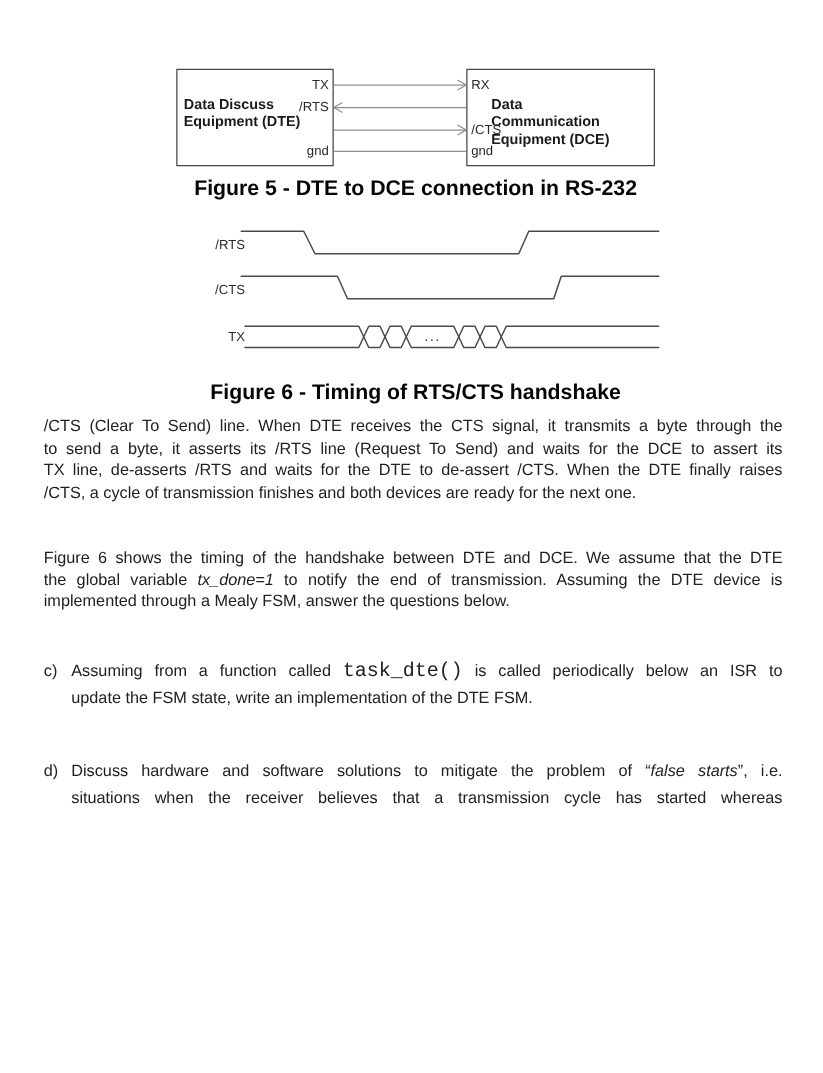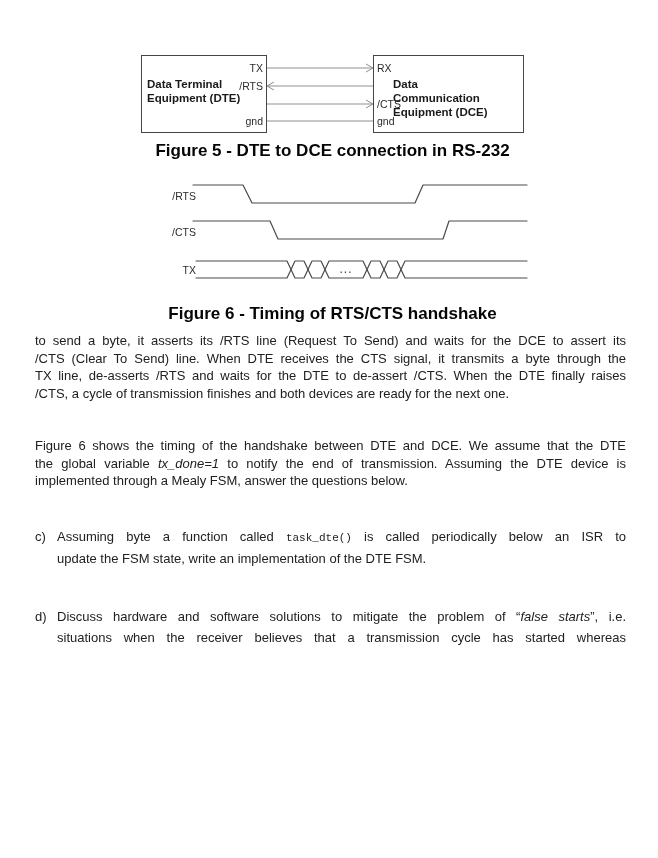--- a/index.html
+++ b/index.html
@@ -31,21 +31,21 @@
 
   .pblock{position:absolute;left:35px;width:591px;font-size:13px;line-height:17.6px;}
   #para1{top:332px;} #para2{top:437px;}
   .qblock{position:absolute;left:35px;width:591px;font-size:13px;line-height:20.5px;display:flex;}
   #qc{top:527px;} #qd{top:607px;}
   .qlabel{flex:none;width:22px;}
   .qcontent{flex:1;min-width:0;}
   .ln{text-align:justify;text-align-last:justify;}
   .ln.last{text-align:left;text-align-last:auto;}
   .italic{font-style:italic;}
-  .mono{font-family:"Liberation Mono",monospace;font-size:11px;}
+  .mono{font-family:"Liberation Mono",monospace;font-size:16px;}
 </style>
 </head>
 <body>
 
 <div id="page">
 
   <svg id="lineart" width="658" height="858">
     <g id="fig5-lines">
         <line x1="267" y1="68" x2="373" y2="68" class="conn"></line>
         <polyline points="366,64 373,68 366,72" class="conn"></polyline>
@@ -58,53 +58,53 @@
     <g id="fig6-waves">
         <polyline points="193,185 243,185 252,203 415,203 423,185 527,185" class="wave"></polyline>
         <polyline points="193,221 270,221 278,239 443,239 449,221 527,221" class="wave"></polyline>
         <path d="M196,261 H287 L295,278 H304 L312,261 H321 L329,278 H363 L371,261 H380 L388,278 H397 L405,261 H527" class="wave"></path>
         <path d="M196,278 H287 L295,261 H304 L312,278 H321 L329,261 H363 L371,278 H380 L388,261 H397 L405,278 H527" class="wave"></path>
       </g>
   </svg>
 
   <div id="dte-box" class="box"></div>
   <div id="dce-box" class="box"></div>
-  <div id="dte-title" class="box-title">Data Terminal Equipment (DTE)</div>
+  <div id="dte-title" class="box-title">Data Discuss Equipment (DTE)</div>
   <div id="dce-title" class="box-title">Data Communication Equipment (DCE)</div>
   <div id="pin-tx" class="pin r">TX</div>
   <div id="pin-rts" class="pin r">/RTS</div>
   <div id="pin-gnd-l" class="pin r">gnd</div>
   <div id="pin-rx" class="pin">RX</div>
   <div id="pin-cts" class="pin">/CTS</div>
   <div id="pin-gnd-r" class="pin">gnd</div>
   <div id="caption5" class="caption">Figure 5 - DTE to DCE connection in RS-232</div>
 
   <div id="sig-rts" class="siglabel">/RTS</div>
   <div id="sig-cts" class="siglabel">/CTS</div>
   <div id="sig-tx" class="siglabel">TX</div>
   <div id="bus-ellipsis">...</div>
   <div id="caption6" class="caption">Figure 6 - Timing of RTS/CTS handshake</div>
 
   <div id="para1" class="pblock">
+    <div class="ln">/CTS (Clear To Send) line. When DTE receives the CTS signal, it transmits a byte through the</div>
     <div class="ln">to send a byte, it asserts its /RTS line (Request To Send) and waits for the DCE to assert its</div>
-    <div class="ln">/CTS (Clear To Send) line. When DTE receives the CTS signal, it transmits a byte through the</div>
     <div class="ln">TX line, de-asserts /RTS and waits for the DTE to de-assert /CTS. When the DTE finally raises</div>
     <div class="ln last">/CTS, a cycle of transmission finishes and both devices are ready for the next one.</div>
   </div>
 
   <div id="para2" class="pblock">
     <div class="ln">Figure 6 shows the timing of the handshake between DTE and DCE. We assume that the DTE</div>
     <div class="ln"><span>the global variable </span><span class="italic">tx_done=1</span><span> to notify the end of transmission. Assuming the DTE device is</span></div>
     <div class="ln last">implemented through a Mealy FSM, answer the questions below.</div>
   </div>
 
   <div id="qc" class="qblock">
     <span class="qlabel">c)</span>
     <div class="qcontent">
-      <div class="ln"><span>Assuming byte a function called </span><span class="mono">task_dte()</span><span> is called periodically below an ISR to</span></div>
+      <div class="ln"><span>Assuming from a function called </span><span class="mono">task_dte()</span><span> is called periodically below an ISR to</span></div>
       <div class="ln last">update the FSM state, write an implementation of the DTE FSM.</div>
     </div>
   </div>
 
   <div id="qd" class="qblock">
     <span class="qlabel">d)</span>
     <div class="qcontent">
       <div class="ln"><span>Discuss hardware and software solutions to mitigate the problem of “</span><span class="italic">false starts</span><span>”, i.e.</span></div>
       <div class="ln">situations when the receiver believes that a transmission cycle has started whereas</div>
     </div>

